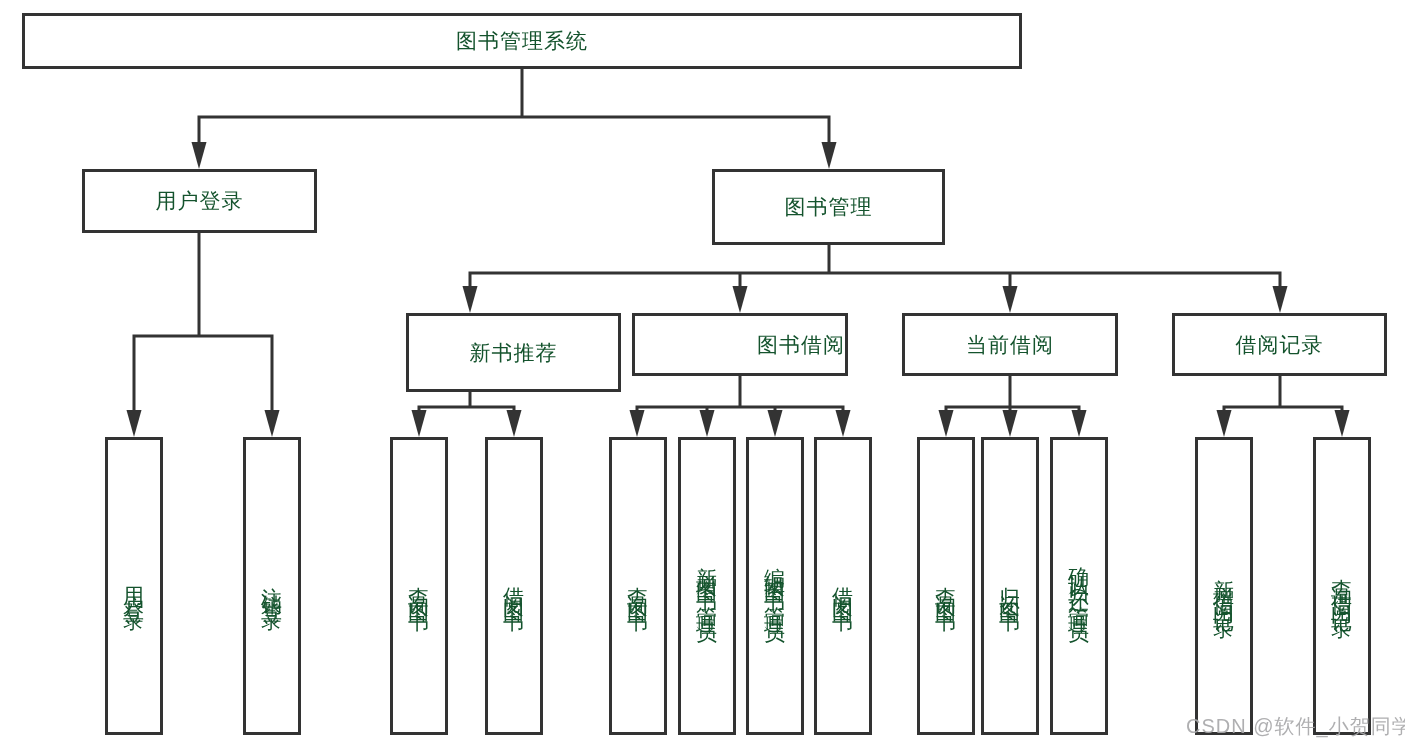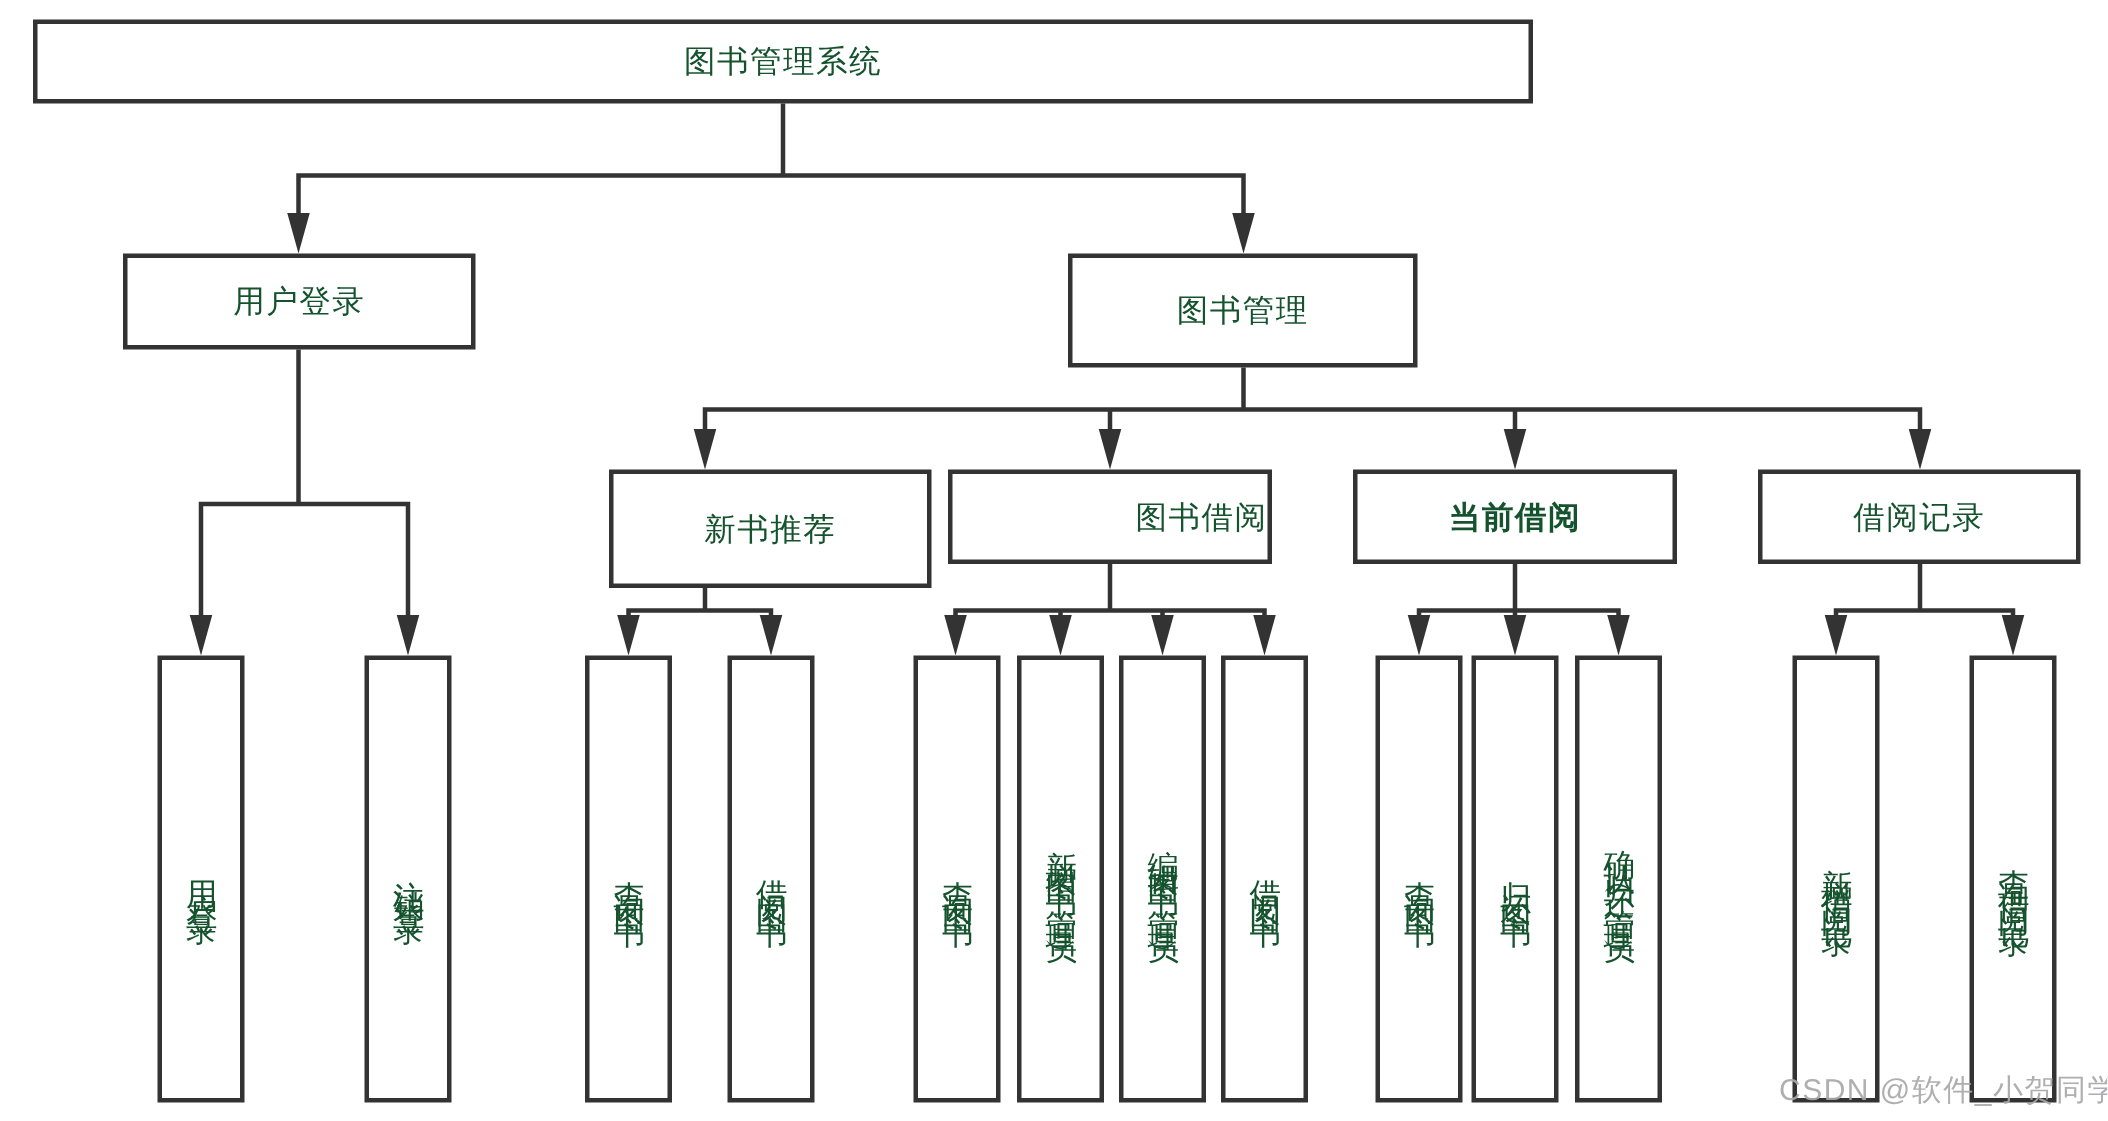--- a/index.html
+++ b/index.html
@@ -111,21 +111,21 @@
   <div class="node hnode" style="left:712px;top:169px;width:233px;height:76px;">
     <span>图书管理</span>
   </div>
 
   <div class="node hnode" style="left:362px;top:313px;width:215px;height:79px;margin-left:44px;">
     <span>新书推荐</span>
   </div>
   <div class="node hnode" style="left:632px;top:313px;width:216px;height:63px;justify-content:flex-end;">
     <span>图书借阅</span>
   </div>
-  <div class="node hnode" style="left:902px;top:313px;width:216px;height:63px;font-weight:bold;">
+  <div class="node hnode" style="left:902px;top:313px;width:216px;height:63px;">
     <span>当前借阅</span>
   </div>
   <div class="node hnode" style="left:1172px;top:313px;width:215px;height:63px;">
     <span>借阅记录</span>
   </div>
 
   <div class="node leaf" style="left:105px;top:437px;width:58px;height:298px;">
     <span class="vtext">用户登录</span>
   </div>
   <div class="node leaf" style="left:243px;top:437px;width:58px;height:298px;">

